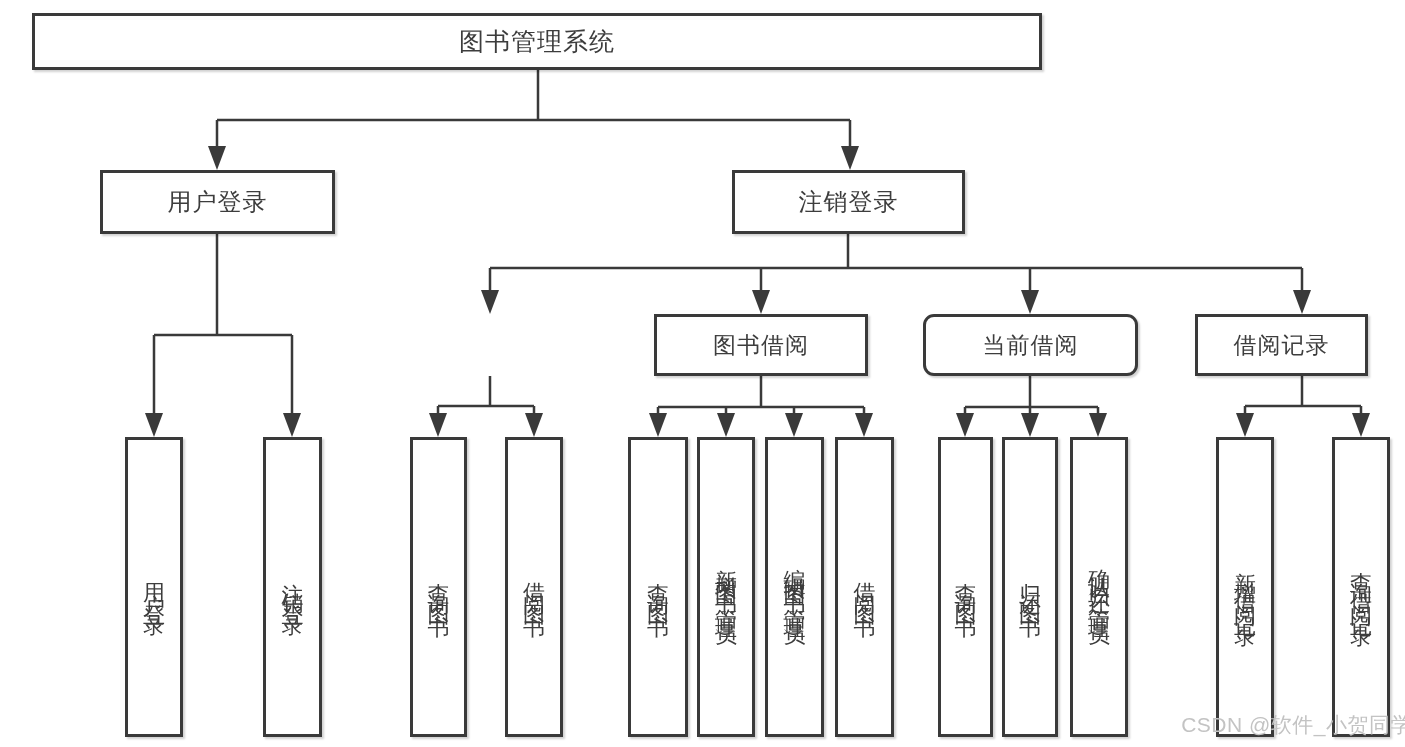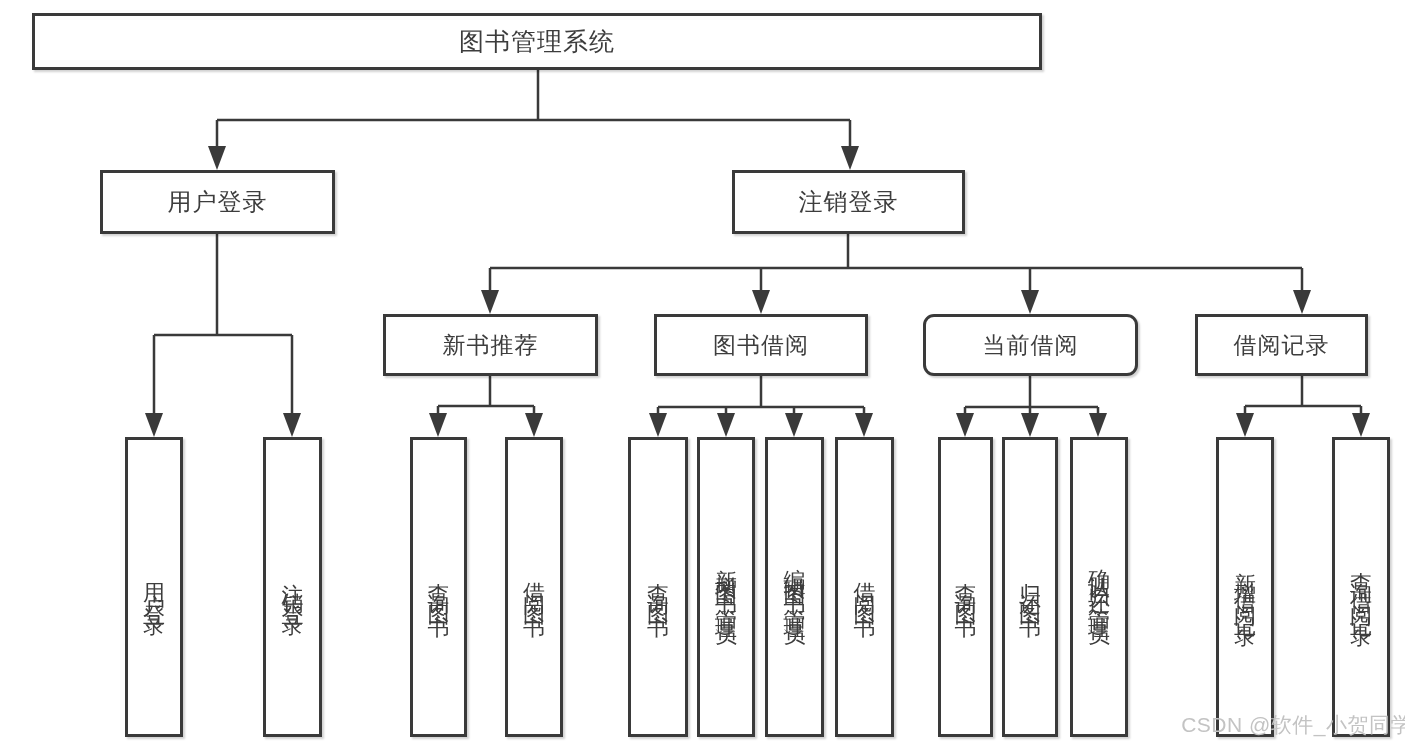--- a/index.html
+++ b/index.html
@@ -115,23 +115,20 @@
     <span>图书管理系统</span>
   </div>
 
   <div class="box lv2" style="left:80px; top:170px; width:235px; height:64px;">
     <span>用户登录</span>
   </div>
   <div class="box lv2" style="left:712px; top:170px; width:233px; height:64px;">
     <span>注销登录</span>
   </div>
 
-  <div class="box lv3" style="left:363px; top:314px; width:215px; height:62px;">
-    <span>新书推荐</span>
-  </div>
   <div class="box lv3" style="left:634px; top:314px; width:214px; height:62px;align-items:center;">
     <span>图书借阅</span>
   </div>
   <div class="box lv3" style="left:903px; top:314px; width:215px; height:62px;border-radius:11px;">
     <span>当前借阅</span>
   </div>
   <div class="box lv3" style="left:1175px; top:314px; width:173px; height:62px;">
     <span>借阅记录</span>
   </div>
 

